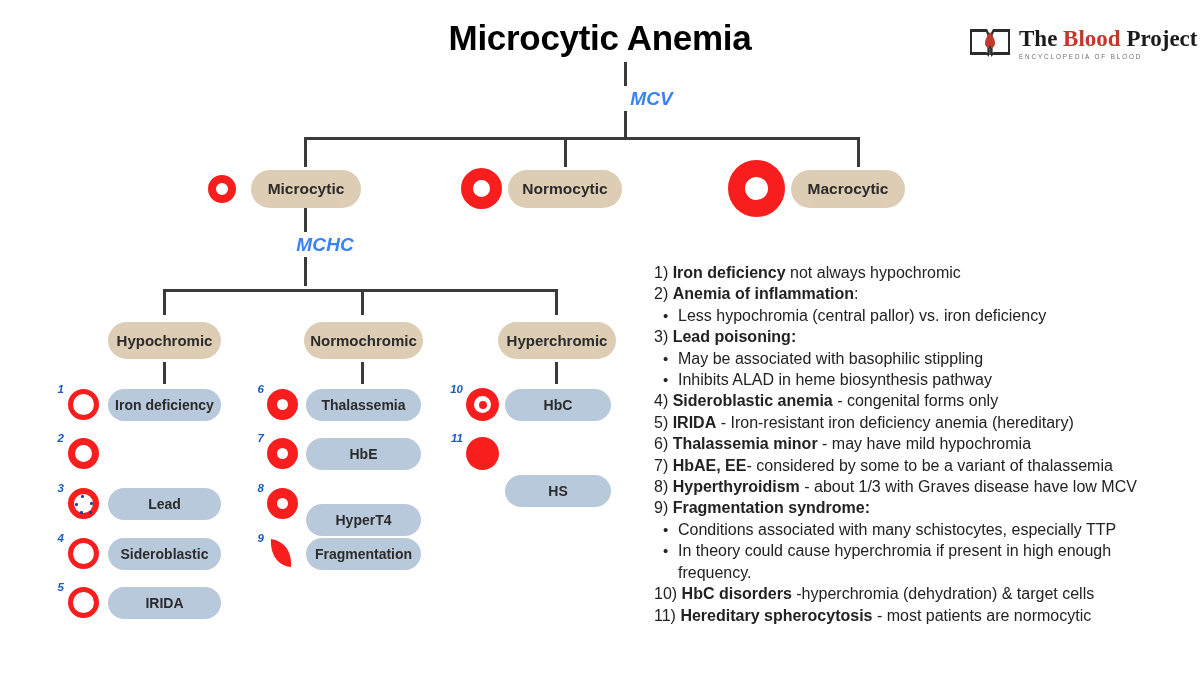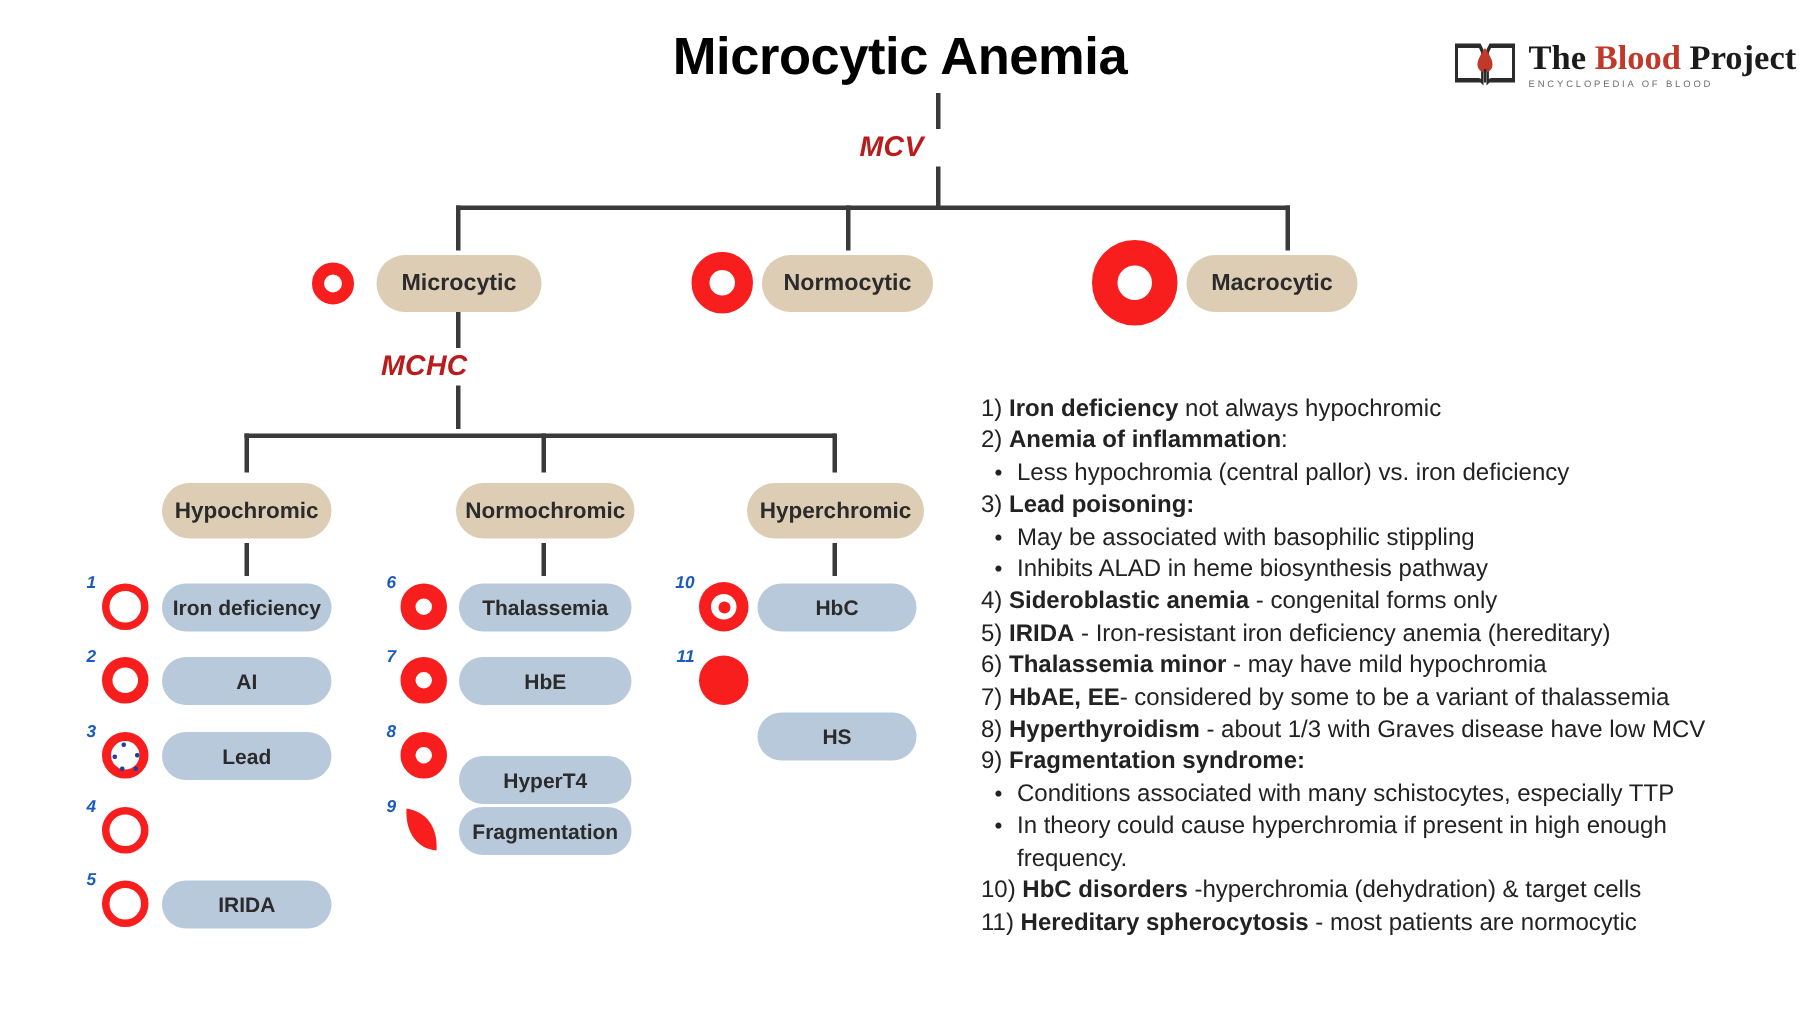--- a/index.html
+++ b/index.html
@@ -24,22 +24,22 @@
   #logo .lmain .red{color:#c0392b;}
   #logo .lsub{font-size:6.3px;letter-spacing:1.9px;color:#6d6d6d;margin-top:3px;white-space:nowrap;}
 
   
   .ln{position:absolute;background:#3a3a3a;}
   .vline{width:3px;}
   .hline{height:3px;}
 
   
   .blue-label{
-    position:absolute;color:#b91c1c;font-weight:bold;font-style:italic;
-    font-size:19px;letter-spacing:0.2px;text-align:left;
+    position:absolute;color:#3b82f6;font-weight:bold;font-style:italic;
+    font-size:19px;letter-spacing:0.2px;text-align:right;
   }
 
   
   .pill{
     position:absolute;display:flex;align-items:center;justify-content:center;
     border-radius:22px;font-weight:bold;color:#2b2b2b;box-sizing:border-box;
   }
   .pill.tan{background:#ddcdb4;font-size:15.5px;}
   .pill.leaf{background:#b9c9dc;font-size:14px;height:32px;border-radius:16px;}
 
@@ -118,33 +118,33 @@
   <div class="ln vline" style="left:163px;top:362px;height:22px;"></div>
   <div class="ln vline" style="left:361px;top:362px;height:22px;"></div>
   <div class="ln vline" style="left:555px;top:362px;height:22px;"></div>
 
   <div class="idx" style="left:48px;top:383px;width:16px;">1</div>
   <div class="rbc ring" style="left:68px;top:389px;width:31px;height:31px;border:5px solid #f91e1e;"></div>
   <div class="pill leaf" style="left:108px;top:389px;width:113px;">Iron deficiency</div>
 
   <div class="idx" style="left:48px;top:432px;width:16px;">2</div>
   <div class="rbc ring" style="left:68px;top:438px;width:31px;height:31px;border:7.5px solid #f91e1e;"></div>
-  <div class="pill leaf" style="left:108px;top:438px;width:113px;">AI</div>
 
   <div class="idx" style="left:48px;top:482px;width:16px;">3</div>
   <div class="rbc ring" style="left:68px;top:488px;width:31px;height:31px;border:6px solid #f91e1e;"></div>
   <div class="stipple" style="left:81px;top:495px;width:2.6px;height:2.6px;"></div>
   <div class="stipple" style="left:75px;top:503px;width:2.6px;height:2.6px;"></div>
   <div class="stipple" style="left:90px;top:502px;width:2.6px;height:2.6px;"></div>
   <div class="stipple" style="left:80px;top:511px;width:2.6px;height:2.6px;"></div>
   <div class="stipple" style="left:89px;top:511px;width:2.6px;height:2.6px;"></div>
   <div class="pill leaf" style="left:108px;top:488px;width:113px;">Lead</div>
 
   <div class="idx" style="left:48px;top:532px;width:16px;">4</div>
   <div class="rbc ring" style="left:68px;top:538px;width:31px;height:31px;border:5px solid #f91e1e;"></div>
+  <div class="pill leaf" style="left:108px;top:538px;width:113px;">Sideroblastic</div>
 
   <div class="idx" style="left:48px;top:581px;width:16px;">5</div>
   <div class="rbc ring" style="left:68px;top:587px;width:31px;height:31px;border:5px solid #f91e1e;"></div>
   <div class="pill leaf" style="left:108px;top:587px;width:113px;">IRIDA</div>
 
   <div class="idx" style="left:248px;top:383px;width:16px;">6</div>
   <div class="rbc ring" style="left:267px;top:389px;width:31px;height:31px;border:10px solid #f91e1e;"></div>
   <div class="pill leaf" style="left:306px;top:389px;width:115px;">Thalassemia</div>
 
   <div class="idx" style="left:248px;top:432px;width:16px;">7</div>

